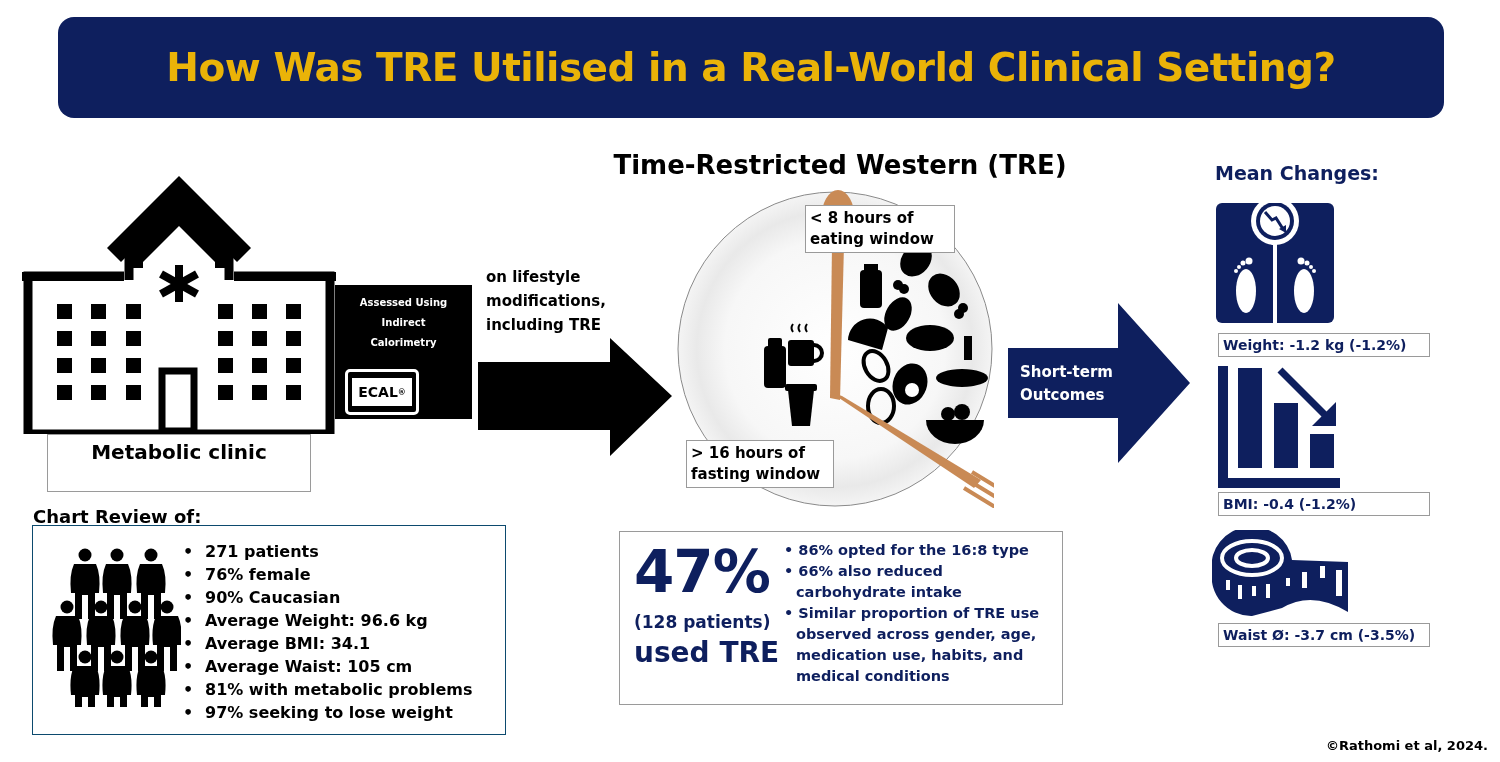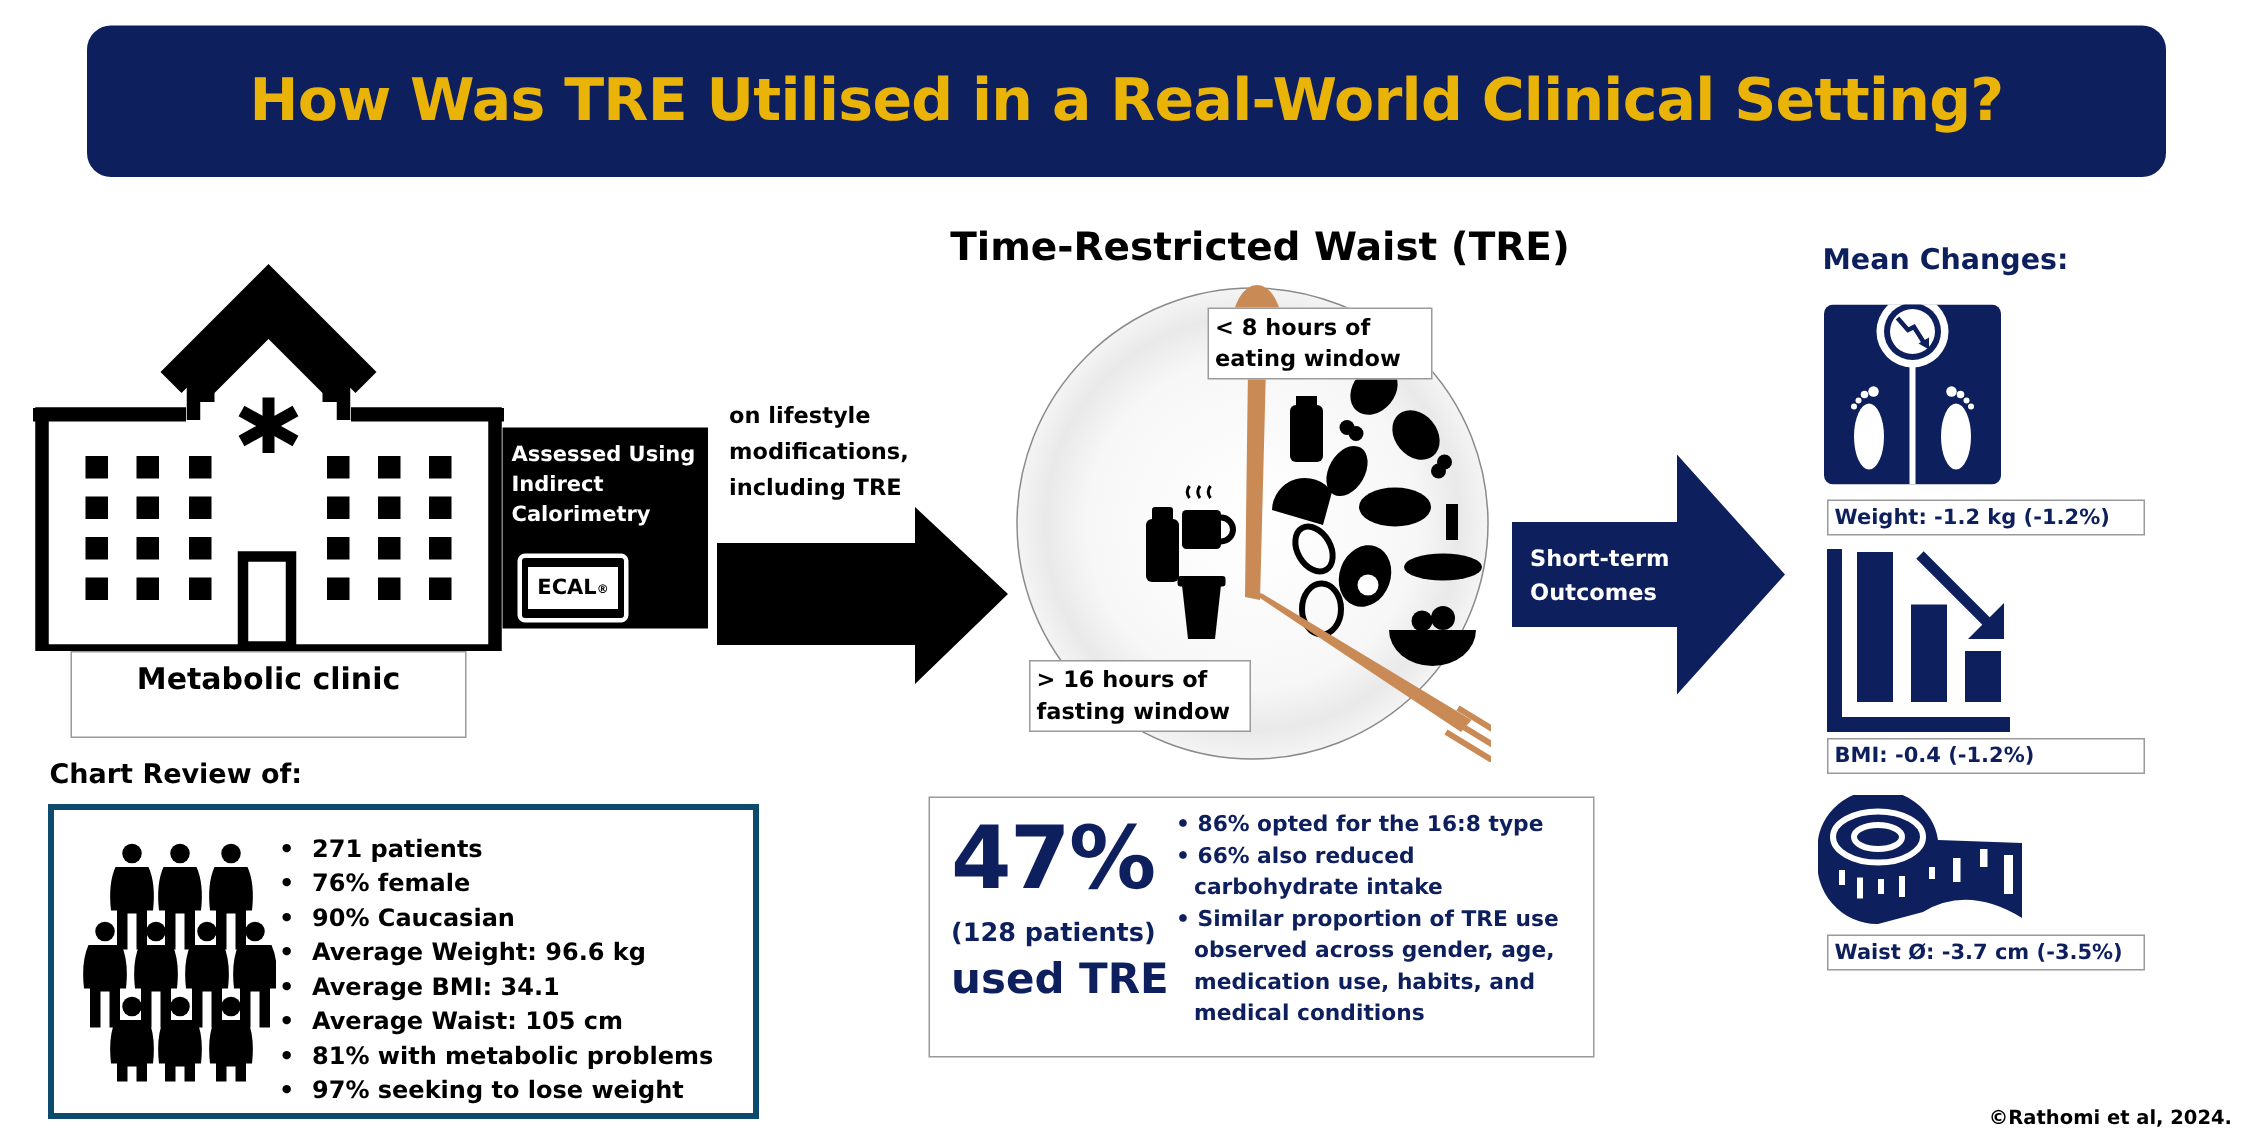--- a/index.html
+++ b/index.html
@@ -14,21 +14,21 @@
 
   
   .hospital { left: 20px; top: 172px; width: 318px; height: 262px; }
   .clinic-label { left: 47px; top: 434px; width: 264px; height: 58px; border: 1px solid #9a9a9a; background:#fff;
                   text-align: center; }
   .clinic-label .t1 { font-size: 20px; font-weight: bold; margin-top: 4px; line-height: 26px; }
   .clinic-label .t2 { font-size: 14px; font-weight: bold; line-height: 20px; }
 
   
   .ecal { left: 335px; top: 285px; width: 137px; height: 134px; background: #000; color: #fff; padding: 8px 6px; }
-  .ecal .txt { font-size: 14px; font-weight: bold; line-height: 20px; }
+  .ecal .txt { font-size: 10px; font-weight: bold; line-height: 20px; text-align: center; }
   .ecal .screen { position: absolute; left: 10px; top: 84px; width: 74px; height: 46px; border: 3px solid #fff; border-radius: 5px; }
   .ecal .screen .inner { position: absolute; left: 4px; top: 6px; width: 60px; height: 28px; background: #fff; color: #000;
                          font-size: 14px; font-weight: bold; display:flex; align-items:center; justify-content:center; }
   .ecal .screen .inner sup { font-size: 8px; }
 
   
   .advice { left: 486px; top: 265px; width: 200px; font-size: 15px; font-weight: bold; line-height: 24px; }
 
   
   .tre-title { left: 600px; top: 150px; width: 480px; text-align: center; font-size: 26px; font-weight: bold; }
@@ -51,21 +51,21 @@
   .outcome-text { left: 1020px; top: 361px; color: #fff; font-size: 15px; font-weight: bold; line-height: 23px; }
 
   
   .mean-title { left: 1215px; top: 162px; font-size: 19px; font-weight: bold; color: #0e1f5e; }
   .metric-box { left: 1218px; width: 212px; height: 24px; border: 1px solid #9a9a9a; color: #0e1f5e;
                 font-size: 14px; font-weight: bold; padding-left: 4px; line-height: 22px; }
   .icon-navy { fill: #0e1f5e; }
 
   
   .review-title { left: 33px; top: 506px; font-size: 18px; font-weight: bold; }
-  .review-box { left: 32px; top: 525px; width: 474px; height: 210px; border: 4px solid #0c4a6e; margin-top: 11px; }
+  .review-box { left: 32px; top: 525px; width: 474px; height: 210px; border: 1px solid #0c4a6e; }
   .review-list { position:absolute; left: 150px; top: 14px; list-style: none; font-size: 16px; font-weight: bold; line-height: 23px; }
   .review-list li::before { content: "•"; display:inline-block; width: 22px; }
   .people { position:absolute; left: 12px; top: 16px; width: 136px; height: 165px; }
 
   .credit { right: 12px; top: 738px; font-size: 13px; font-weight: bold; }
 </style>
 </head>
 <body>
 
 <div class="abs banner">
@@ -137,21 +137,21 @@
 
 <svg class="abs" style="left:478px;top:338px;width:200px;height:118px" viewBox="0 0 200 118">
   <polygon points="0,24 132,24 132,0 194,58 132,118 132,92 0,92" fill="#000"></polygon>
 </svg>
 <div class="abs advice">
   <div>on lifestyle</div>
   <div>modifications,</div>
   <div>including TRE</div>
 </div>
 
-<div class="abs tre-title">Time-Restricted Waist (TRE)</div>
+<div class="abs tre-title">Time-Restricted Western (TRE)</div>
 
 <svg class="abs plate" viewBox="0 0 318 318">
   <defs>
     <radialGradient id="pg" cx="50%" cy="50%" r="50%">
       <stop offset="0%" stop-color="#ffffff"></stop>
       <stop offset="70%" stop-color="#f7f7f7"></stop>
       <stop offset="88%" stop-color="#e9e9e9"></stop>
       <stop offset="100%" stop-color="#f4f4f4"></stop>
     </radialGradient>
   </defs>

